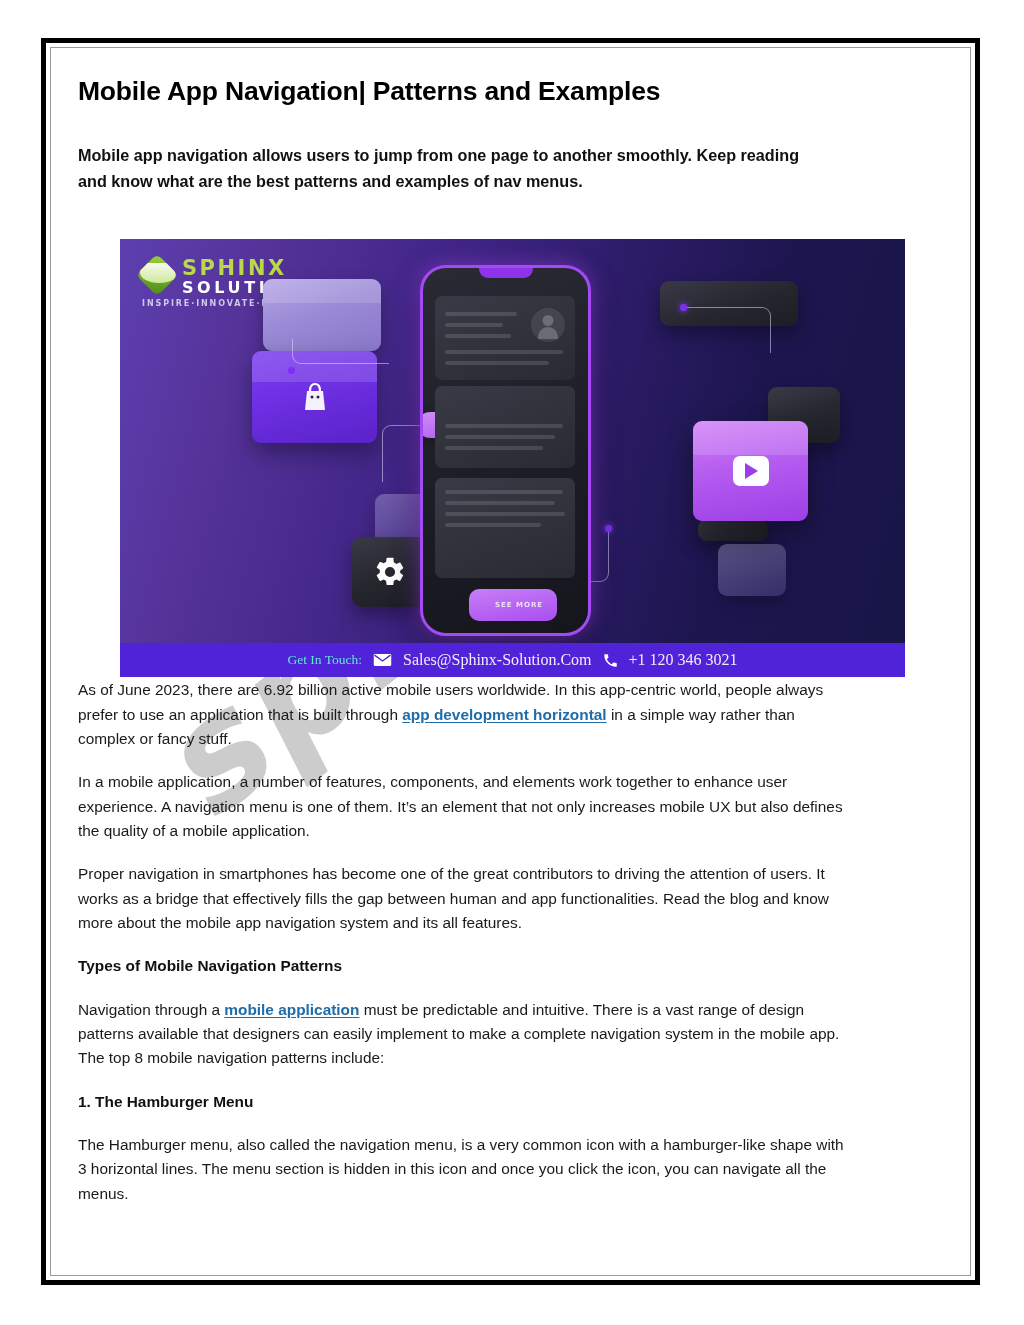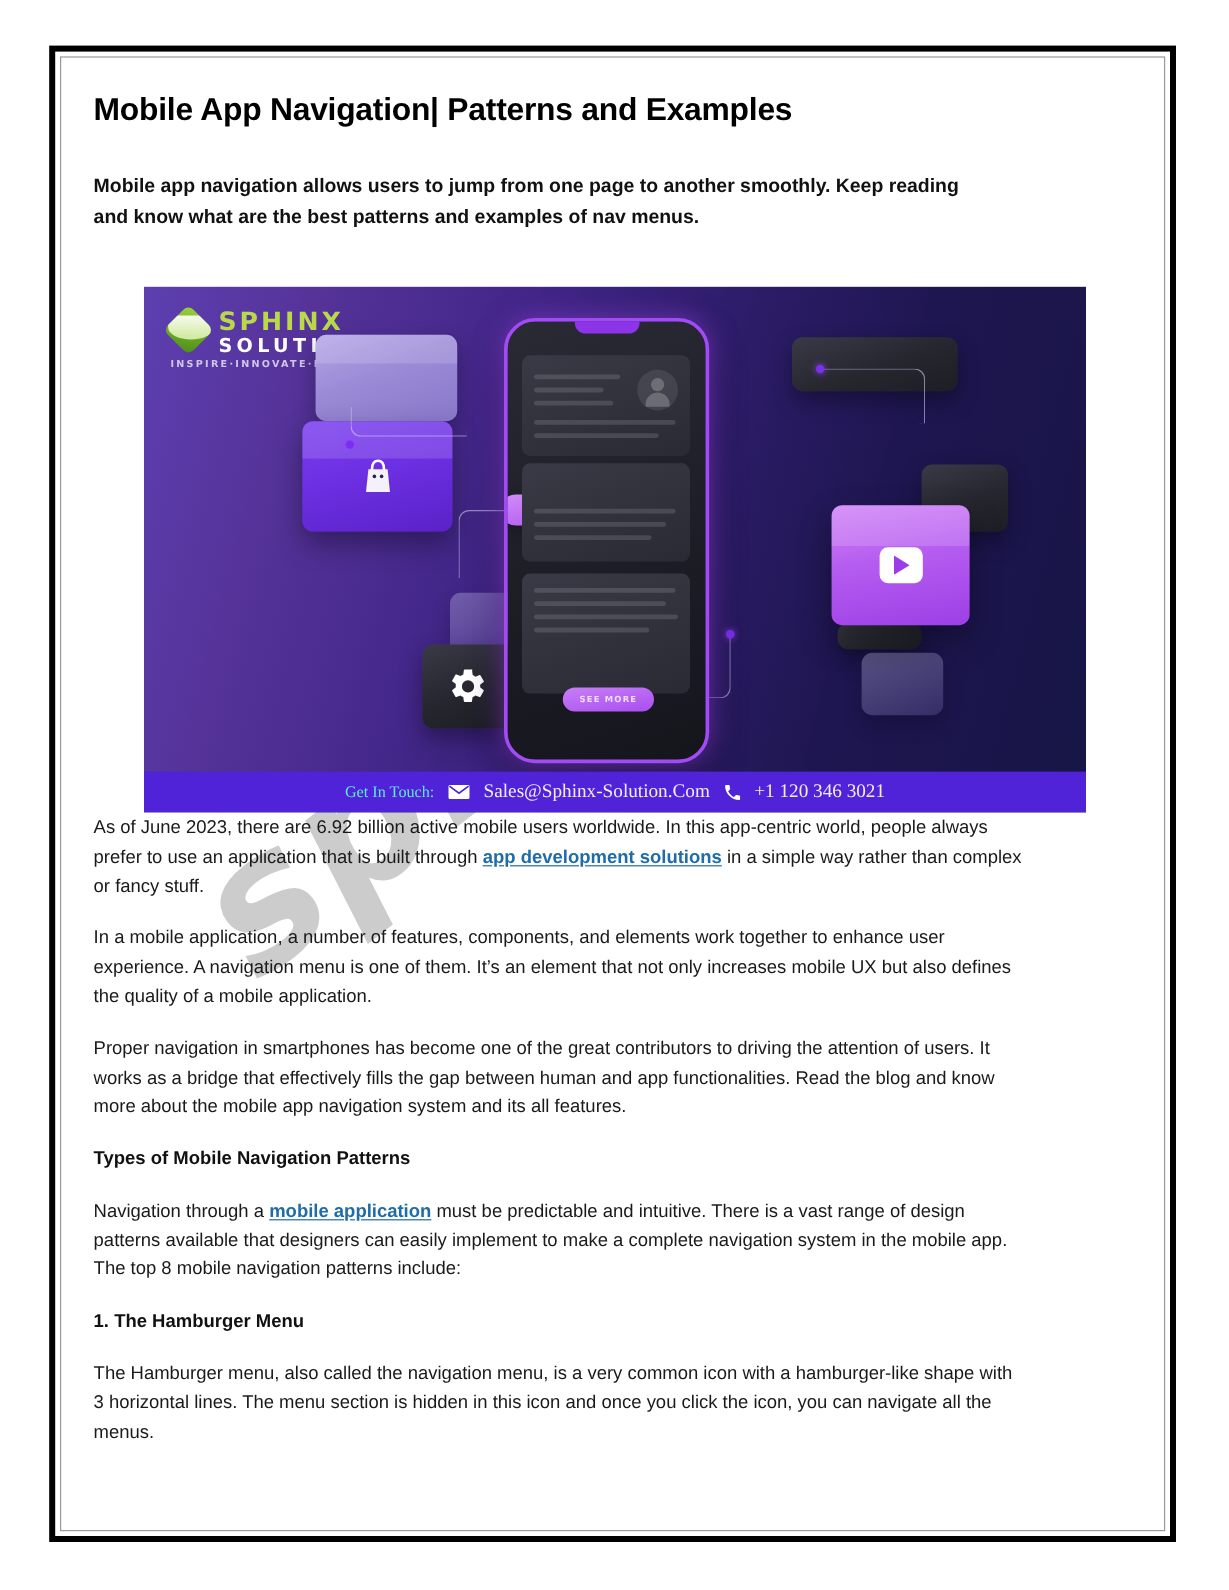--- a/index.html
+++ b/index.html
@@ -302,33 +302,34 @@
     top: 144px;
     width: 72px;
     height: 26px;
     border-radius: 13px;
     background: linear-gradient(170deg, #d08cf8 0%, #b358f0 100%);
     box-shadow: 0 4px 12px rgba(0,0,0,0.3);
   }
   .see-more {
     position: absolute;
     left: 46px;
-    bottom: 40px;
+    bottom: 12px;
     width: 76px;
-    height: 20px;
+    height: 32px;
     border-radius: 10px;
     background: linear-gradient(170deg, #c87ef6 0%, #a94ef0 100%);
     color: rgba(255,255,255,0.78);
     font-family: "DejaVu Sans", sans-serif;
     font-size: 7px;
     font-weight: bold;
     letter-spacing: 1px;
     display: flex;
     align-items: center;
     justify-content: center;
+    padding-left: 12px;
   }
 
   
   .icon-tile {
     display: flex;
     align-items: center;
     justify-content: center;
   }
 
   
@@ -386,21 +387,21 @@
 </div>
 
 <div class="content">
 
   <h1 class="doc-title">Mobile App Navigation| Patterns and Examples</h1>
 
   <p class="lede">Mobile app navigation allows users to jump from one page to another smoothly. Keep reading and know what are the best patterns and examples of nav menus.</p>
 
   <div style="height:460px"></div>
 
-  <p class="body-text"><span>As of June 2023, there are 6.92 billion active mobile users worldwide. In this app-centric world, people always prefer to use an application that is built through </span><a class="inline-link" href="#">app development solutions</a><span> in a simple way rather than complex or fancy stuff.</span></p>
+  <p class="body-text"><span>As of June 2023, there are 6.92 billion active mobile users worldwide. In this app-centric world, people always prefer to use an application that is built through </span><a class="inline-link" href="#">app development horizontal</a><span> in a simple way rather than complex or fancy stuff.</span></p>
 
   <p class="body-text">In a mobile application, a number of features, components, and elements work together to enhance user experience. A navigation menu is one of them. It’s an element that not only increases mobile UX but also defines the quality of a mobile application.</p>
 
   <p class="body-text">Proper navigation in smartphones has become one of the great contributors to driving the attention of users. It works as a bridge that effectively fills the gap between human and app functionalities. Read the blog and know more about the mobile app navigation system and its all features.</p>
 
   <h3 class="sub-head">Types of Mobile Navigation Patterns</h3>
 
   <p class="body-text"><span>Navigation through a </span><a class="inline-link" href="#">mobile application</a><span> must be predictable and intuitive. There is a vast range of design patterns available that designers can easily implement to make a complete navigation system in the mobile app. The top 8 mobile navigation patterns include:</span></p>
 
   <h3 class="sub-head">1. The Hamburger Menu</h3>

